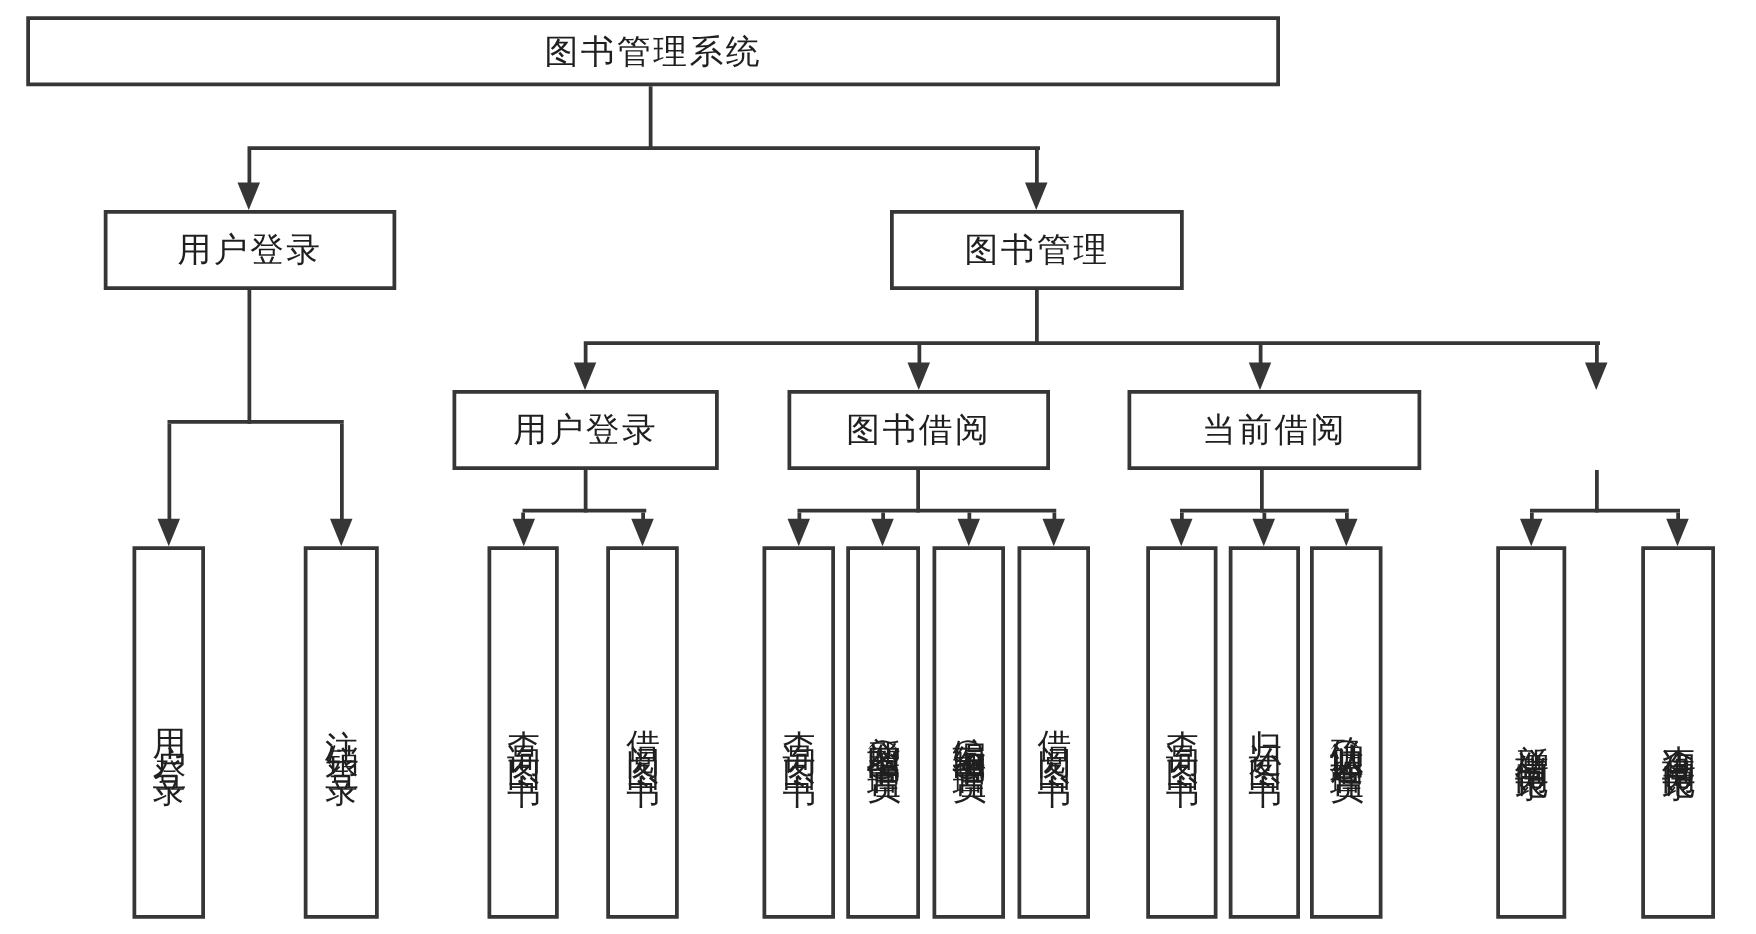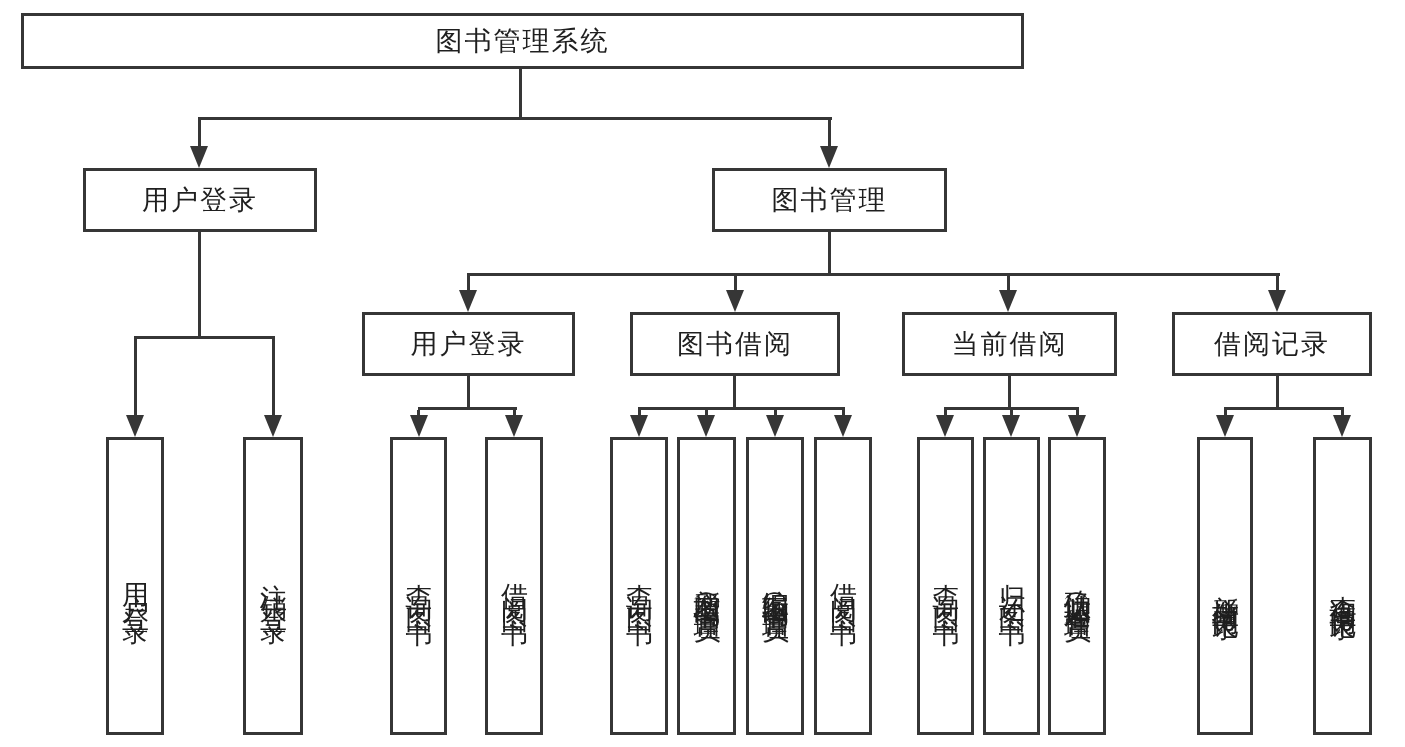--- a/index.html
+++ b/index.html
@@ -71,25 +71,22 @@
   <div class="arrow" style="left:999px;top:290px;"></div>
   <div class="vline" style="left:1276px;top:276px;height:16px;"></div>
   <div class="arrow" style="left:1268px;top:290px;"></div>
 
   <div class="box" style="left:362px;top:312px;width:213px;height:64px;">
     <span class="lbl">用户登录</span>
   </div>
   <div class="box" style="left:630px;top:312px;width:210px;height:64px;">
     <span class="lbl">图书借阅</span>
   </div>
-  <div class="box" style="left:902px;top:312px;width:215px;height:64px;">
+  <div class="box" style="left:902px;top:312px;width:235px;height:64px;">
     <span class="lbl">当前借阅</span>
-  </div>
-  <div class="box" style="left:1172px;top:312px;width:200px;height:64px;">
-    <span class="lbl">借阅记录</span>
   </div>
 
   <div class="vline" style="left:467px;top:376px;height:34px;"></div>
   <div class="hline" style="left:418px;top:407px;width:99px;"></div>
   <div class="vline" style="left:417px;top:410px;height:8px;"></div>
   <div class="arrow" style="left:410px;top:415px;"></div>
   <div class="vline" style="left:513px;top:410px;height:8px;"></div>
   <div class="arrow" style="left:505px;top:415px;"></div>
 
   <div class="vline" style="left:733px;top:376px;height:34px;"></div>

